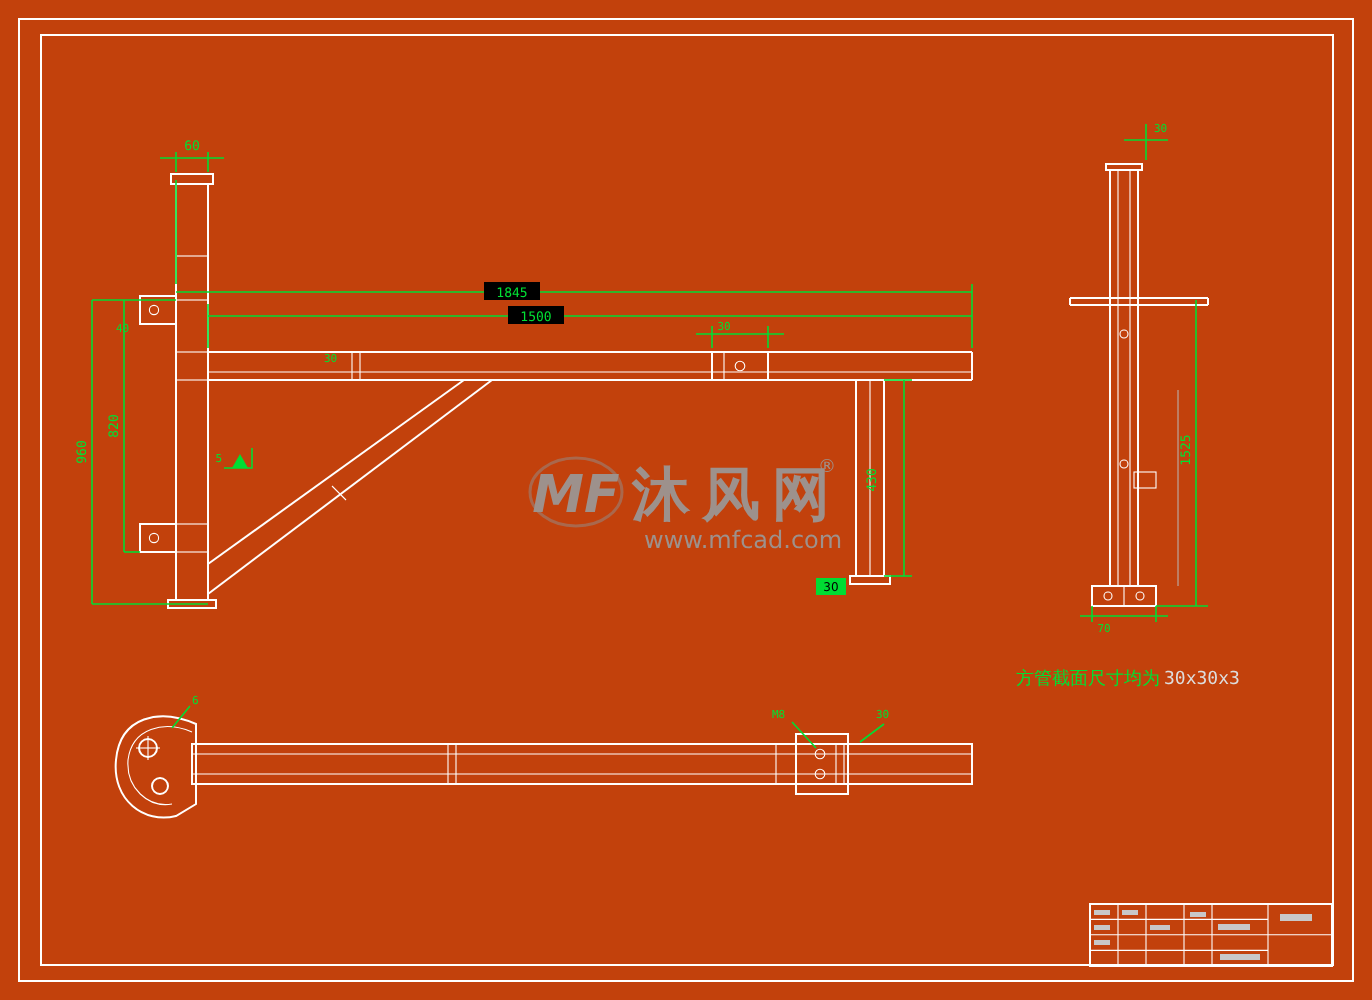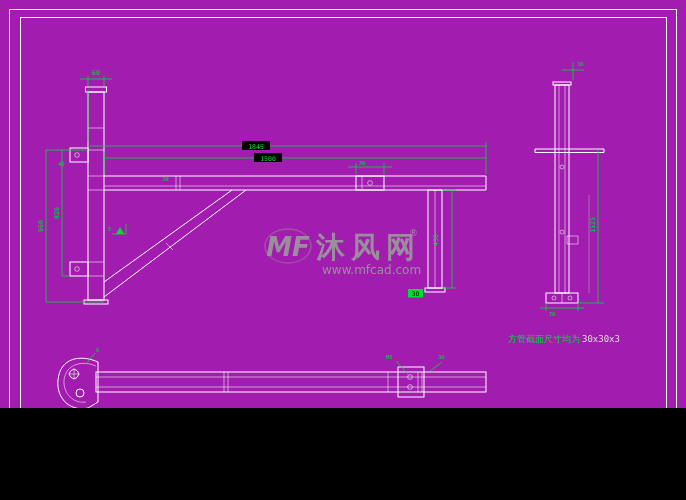--- a/index.html
+++ b/index.html
@@ -1,16 +1,16 @@
 <!DOCTYPE html>
 <html><head>
 <meta charset="utf-8">
 <style>
   html,body{margin:0;padding:0;background:#000;}
-  #stage{position:relative;width:686px;height:408px;background:#a21caf;overflow:hidden;}
+  #stage{position:relative;width:686px;height:500px;background:#c2410c;overflow:hidden;}
   svg{display:block;}
   text{font-family:"DejaVu Sans", sans-serif;}
   .w  {stroke:#ffffff;fill:none;stroke-width:1;}
   .wt {stroke:#ffffff;fill:none;stroke-width:.55;}
   .wg {stroke:#b9b9b9;fill:none;stroke-width:.5;}
   .g  {stroke:#00dd33;fill:none;stroke-width:.8;}
   .gt {fill:#00e033;font-size:6.5px;font-family:"DejaVu Sans Mono", monospace;}
   .gts{fill:#00e033;font-size:5.5px;font-family:"DejaVu Sans Mono", monospace;}
   .note-cn{fill:#00e033;font-size:9px;}
   .note-val{fill:#dddddd;font-size:9px;font-family:"DejaVu Sans Mono", monospace;}

